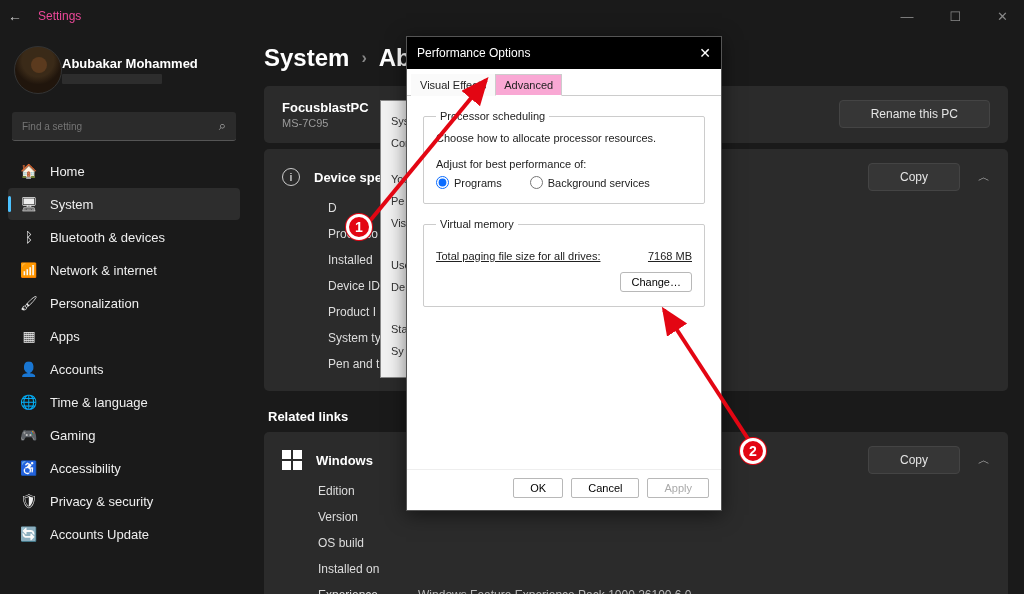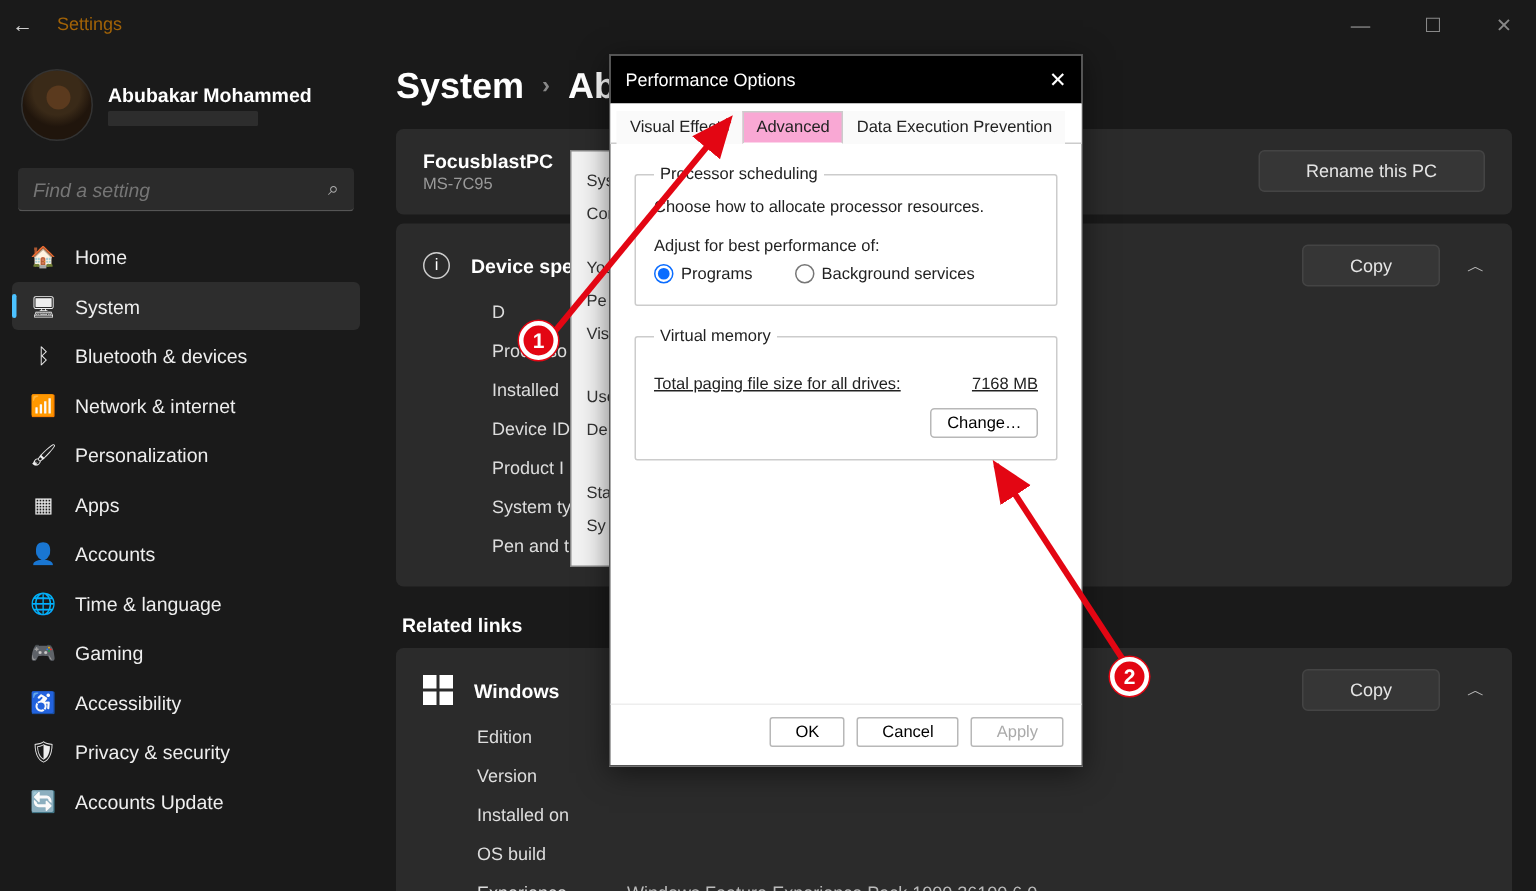--- a/index.html
+++ b/index.html
@@ -1,36 +1,36 @@
 <!DOCTYPE html>
 <html><head>
 <meta charset="utf-8">
 <style>
   * { box-sizing: border-box; margin: 0; padding: 0; font-family: "Segoe UI", Arial, sans-serif; }
   body { background: #1a1a1a; color: #fff; width: 1024px; height: 594px; overflow: hidden; position: relative; }
 
   
   .titlebar { height: 32px; display: flex; align-items: center; padding: 0 8px; }
   .titlebar .back { color: #ccc; font-size: 14px; margin-right: 16px; cursor: pointer; }
-  .titlebar .title { color: #a16207; font-size: 12px; }
+  .titlebar .title { color: #ec4899; font-size: 12px; }
   .titlebar .wincontrols { margin-left: auto; display: flex; gap: 20px; color: #888; font-size: 13px; }
   .titlebar .wincontrols span { cursor: pointer; padding: 4px 8px; }
 
   .shell { display: flex; height: calc(100% - 32px); }
 
   
   .sidebar { width: 248px; padding: 8px 8px; }
-  .profile { display: flex; align-items: center; gap: 10px; padding: 6px 6px 12px 6px; }
+  .profile { display: flex; align-items: center; padding: 6px 6px 12px 6px; }
   .avatar { width: 48px; height: 48px; border-radius: 50%; background: radial-gradient(circle at 50% 30%, #3a2a18 40%, #20150c 60%); border: 1px solid #333; position: relative; }
   .avatar::after { content: ""; position: absolute; top: 10px; left: 16px; width: 16px; height: 16px; border-radius: 50%; background: #5b3a1e; }
   .profile .name { font-size: 13px; font-weight: 600; }
   .profile .sub { background: #2d2d2d; height: 10px; width: 100px; margin-top: 3px; border-radius: 1px; }
 
   .search { display: flex; align-items: center; background: #2b2b2b; border-bottom: 1px solid #555; border-radius: 3px; padding: 6px 10px; margin: 6px 4px 14px 4px; }
-  .search input { flex: 1; background: transparent; border: none; outline: none; color: #fdba74; font-size: 13px; font-style: italic; }
+  .search input { flex: 1; background: transparent; border: none; outline: none; color: #fdba74; font-size: 10px; }
   .search .glass { color: #aaa; font-size: 13px; }
 
   .nav { display: flex; flex-direction: column; gap: 1px; }
   .nav-item { display: flex; align-items: center; gap: 12px; padding: 7px 12px; border-radius: 4px; font-size: 13px; color: #eee; cursor: pointer; position: relative; }
   .nav-item .ico { width: 18px; height: 18px; display: flex; align-items: center; justify-content: center; font-size: 14px; }
   .nav-item.active { background: #2d2d2d; }
   .nav-item.active::before { content: ""; position: absolute; left: 0; top: 8px; bottom: 8px; width: 3px; background: #4cc2ff; border-radius: 2px; }
 
   
   .main { flex: 1; padding: 12px 16px; overflow: hidden; }
@@ -212,22 +212,22 @@
           </div>
         <div style="flex:1" class="cardtitle">Windows</div>
         <div class="right">
           <button class="btn">Copy</button>
           <span class="chev-mini">︿</span>
         </div>
       </div>
       <div class="speclist compact">
         <span>Edition</span>
         <span>Version</span>
+        <span>OS build</span>
         <span>Installed on</span>
-        <span>OS build</span>
         <div style="display:flex;gap:40px">
           <span>Experience</span>
           <span style="color:#bbb">Windows Feature Experience Pack 1000.26100.6.0</span>
         </div>
       </div>
     </div>
   </main>
 </div>
 
 <div class="sysprops">
@@ -243,21 +243,20 @@
 </div>
 
 <div class="perfdlg">
   <div class="dlgtitle">
     <span>Performance Options</span>
     <span class="x">✕</span>
   </div>
   <div class="tabs">
     <div class="tab">Visual Effects</div>
     <div class="tab active">Advanced</div>
-    <div class="tab">Data Execution Prevention</div>
   </div>
   <div class="dlgbody">
     <fieldset>
       <legend>Processor scheduling</legend>
       <div>Choose how to allocate processor resources.</div>
       <div style="margin-top:14px">Adjust for best performance of:</div>
       <div class="radio-row">
         <label>
             <input type="radio" name="sched" checked="" style="">
             <span>Programs</span>

